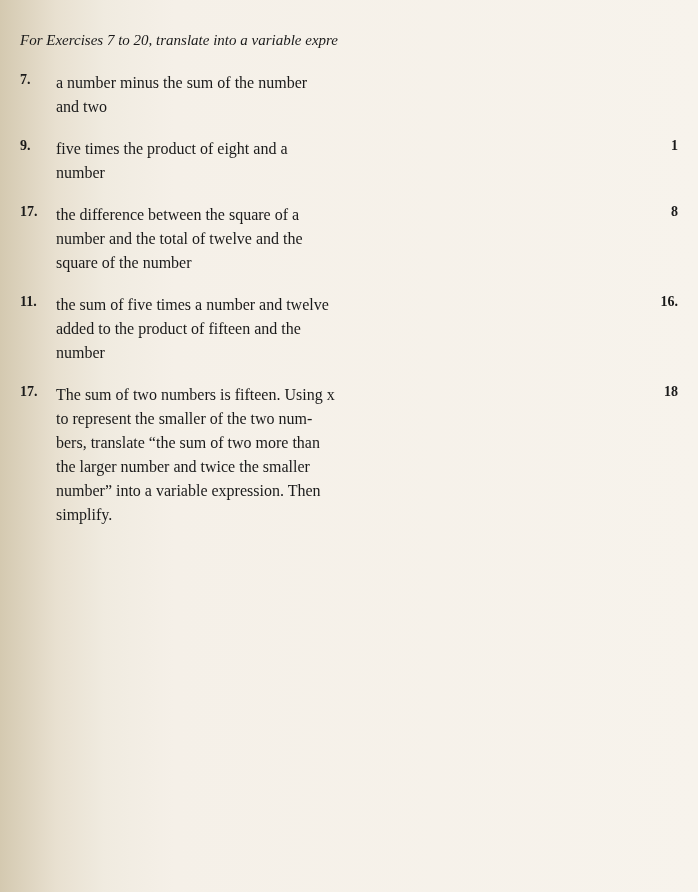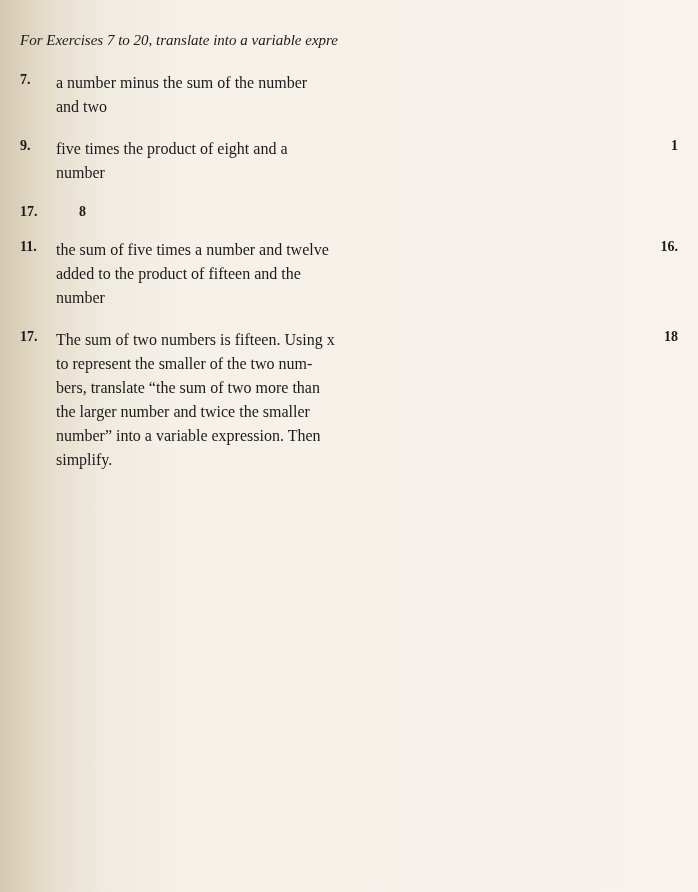--- a/index.html
+++ b/index.html
@@ -85,20 +85,21 @@
         <span class="exercise-number">7.</span>
         <span class="exercise-text">a number minus the sum of the number<br>and two</span>
       </div>
       <div class="exercise">
         <span class="exercise-number">9.</span>
         <span class="exercise-text">five times the product of eight and a<br>number</span>
         <span class="right-number">1</span>
       </div>
       <div class="exercise">
         <span class="exercise-number">17.</span>
+        <span class="exercise-text">the difference between the square of a<br>number and the total of twelve and the<br>square of the number</span>
         <span class="right-number">8</span>
       </div>
       <div class="exercise">
         <span class="exercise-number">11.</span>
         <span class="exercise-text">the sum of five times a number and twelve<br>added to the product of fifteen and the<br>number</span>
         <span class="right-number">16.</span>
       </div>
       <div class="exercise">
         <span class="exercise-number">17.</span>
         <span class="exercise-text">The sum of two numbers is fifteen. Using x<br>to represent the smaller of the two num-<br>bers, translate “the sum of two more than<br>the larger number and twice the smaller<br>number” into a variable expression. Then<br>simplify.</span>

